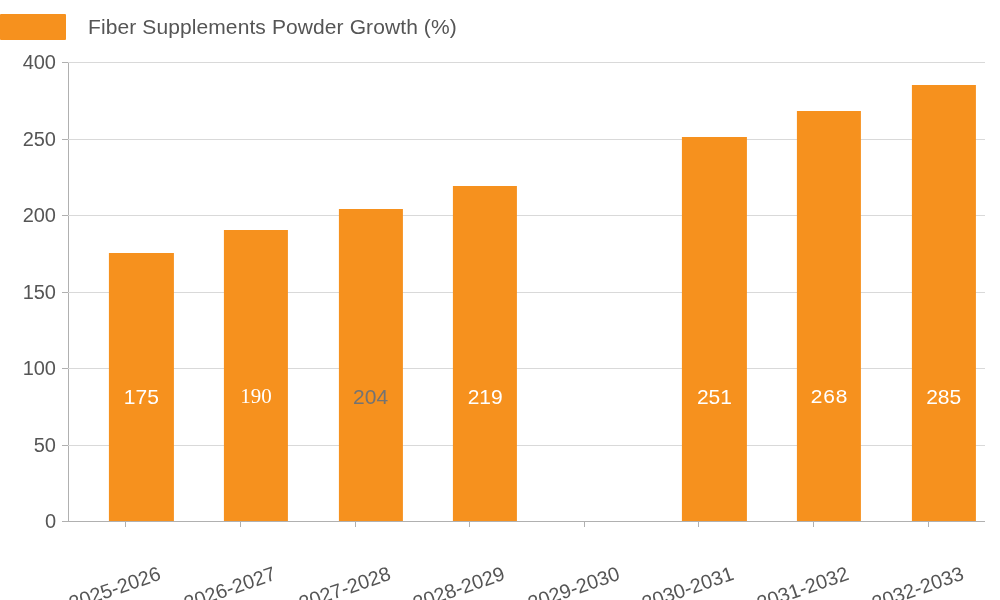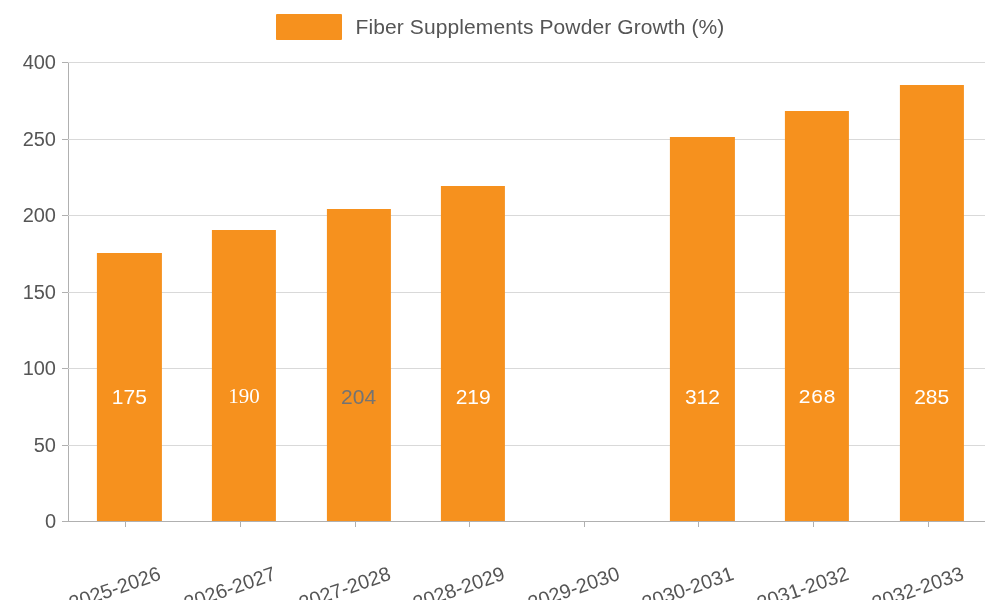--- a/index.html
+++ b/index.html
@@ -21,23 +21,22 @@
     background: #ffffff;
   }
 
   
   #legend {
     position: absolute;
     left: 0;
     top: 14px;
     width: 1000px;
     display: flex;
-    justify-content: center;
     align-items: center;
-    gap: 14px;
+    gap: 22px;
   }
   #legend-swatch {
     width: 66px;
     height: 26px;
     background: #f6911e;
     border-radius: 1px;
   }
   #legend-label {
     font-size: 21px;
     color: #555555;
@@ -93,21 +92,21 @@
   .ytick-wrap {
     position: absolute;
     left: 0;
     width: 100%;
     height: 0;
   }
 
   
   #bars {
     position: absolute;
-    left: 4px;
+    left: 16px;
     top: 0;
     width: 100%;
     height: 100%;
   }
   .bar-group {
     position: absolute;
     bottom: 0;
     height: 100%;
   }
   .bar {
@@ -215,21 +214,21 @@
         <div class="bar-group" style="left: 229.25px; width: 114.625px;">
           <div class="bar" style="width: 64.19px; height: 312.12px; background: rgb(246, 145, 30);"></div>
           <div class="bar-value" style="color: #737373;">204</div>
         </div>
         <div class="bar-group" style="left: 343.875px; width: 114.625px;">
           <div class="bar" style="width: 64.19px; height: 335.07px; background: rgb(246, 145, 30);"></div>
           <div class="bar-value" style="color: rgb(255, 255, 255);">219</div>
         </div>
         <div class="bar-group" style="left: 573.125px; width: 114.625px;">
           <div class="bar" style="width: 64.19px; height: 384.03px; background: rgb(246, 145, 30);"></div>
-          <div class="bar-value" style="color: rgb(255, 255, 255);">312</div>
+          <div class="bar-value" style="color: rgb(255, 255, 255);">251</div>
         </div>
         <div class="bar-group" style="left: 687.75px; width: 114.625px; font-family: Liberation Mono, monospace;">
           <div class="bar" style="width: 64.19px; height: 410.04px; background: rgb(246, 145, 30);"></div>
           <div class="bar-value" style="color: rgb(255, 255, 255);">268</div>
         </div>
         <div class="bar-group" style="left: 802.375px; width: 114.625px;">
           <div class="bar" style="width: 64.19px; height: 436.05px; background: rgb(246, 145, 30);"></div>
           <div class="bar-value" style="color: rgb(255, 255, 255); margin-top: 17px;">285</div>
         </div>
       </div>

